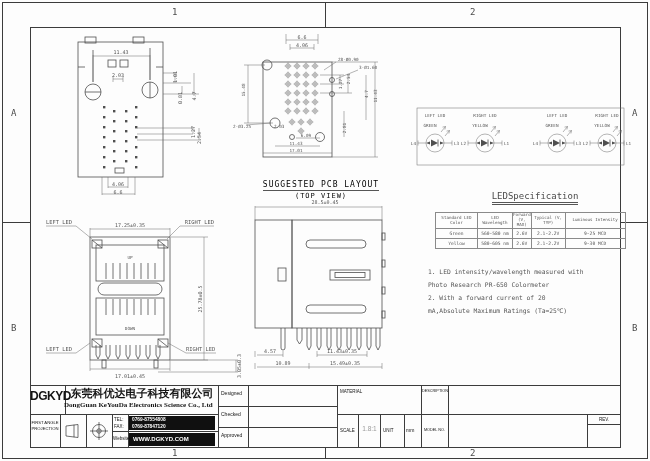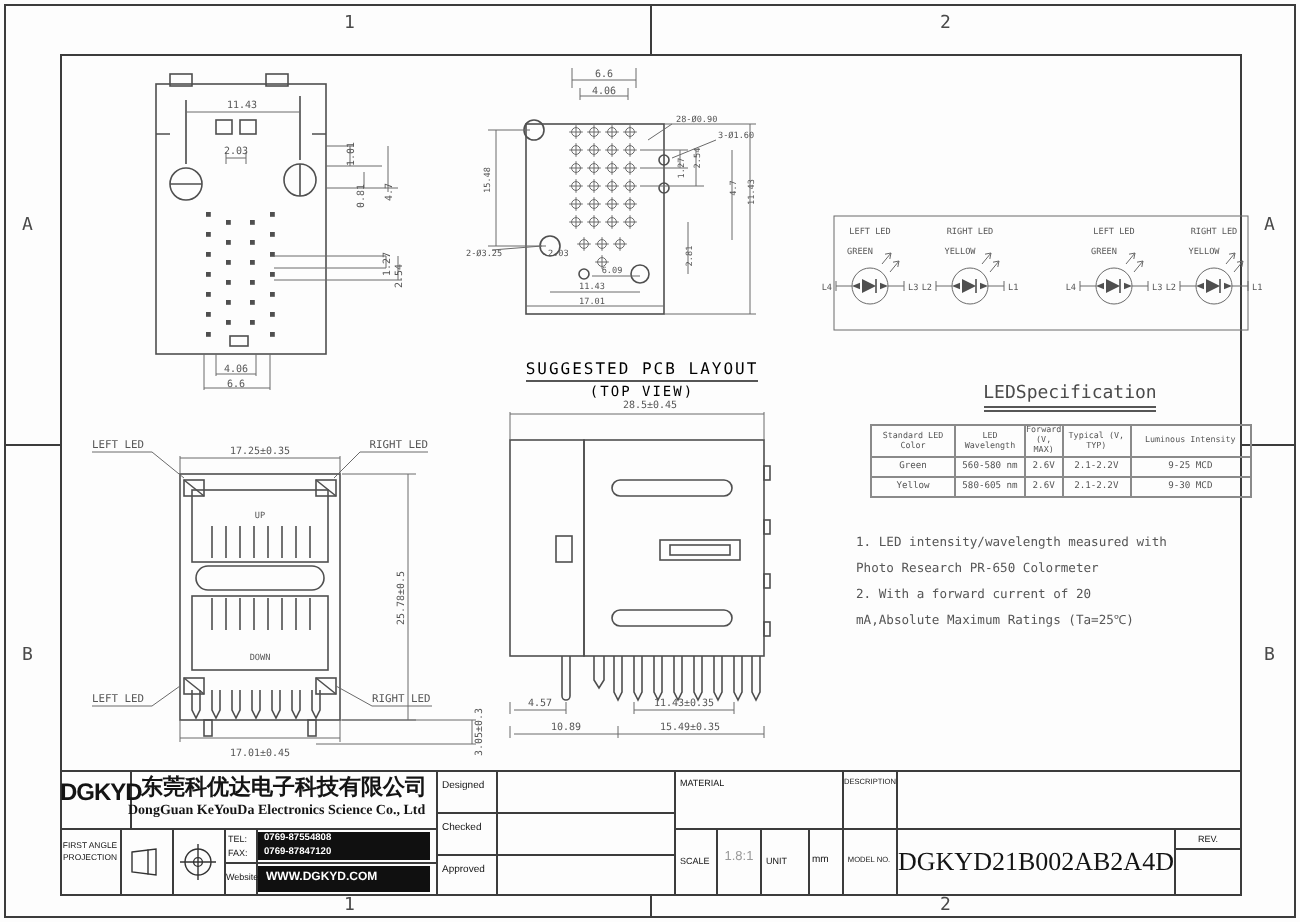--- a/index.html
+++ b/index.html
@@ -405,16 +405,15 @@
   <div class="tb-text" style="left:221px;top:390px;font-size:5px">Designed</div>
   <div class="tb-text" style="left:221px;top:411px;font-size:5px">Checked</div>
   <div class="tb-text" style="left:221px;top:432px;font-size:5px">Approved</div>
   <div class="tb-text" style="left:340px;top:389px;font-size:4.5px">MATERIAL</div>
   <div class="tb-text" style="left:422px;top:389px;font-size:3.8px">DESCRIPTION</div>
   <div class="tb-text" style="left:340px;top:428px;font-size:4.5px">SCALE</div>
   <div class="tb-text" style="left:359px;top:425px;width:21px;text-align:center;font-size:6.5px;color:#9a9a9a">1.8:1</div>
   <div class="tb-text" style="left:383px;top:428px;font-size:4.5px">UNIT</div>
   <div class="tb-text" style="left:406px;top:427px;font-size:5px">mm</div>
   <div class="tb-text" style="left:421px;top:428px;width:27px;text-align:center;font-size:3.8px">MODEL NO.</div>
-  <div class="tb-text serif" style="left:449px;top:415px;width:138px;height:32px;display:flex;align-items:center;justify-content:center;font-size:13px">DGKYD21B002AB2A4D</div>
   <div class="tb-text" style="left:588px;top:417px;width:32px;text-align:center;font-size:4.5px">REV.</div>
 
 </div>
 
 </body></html>

